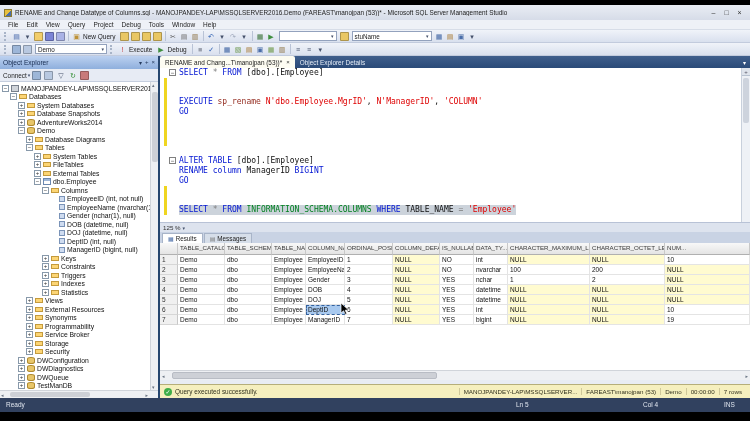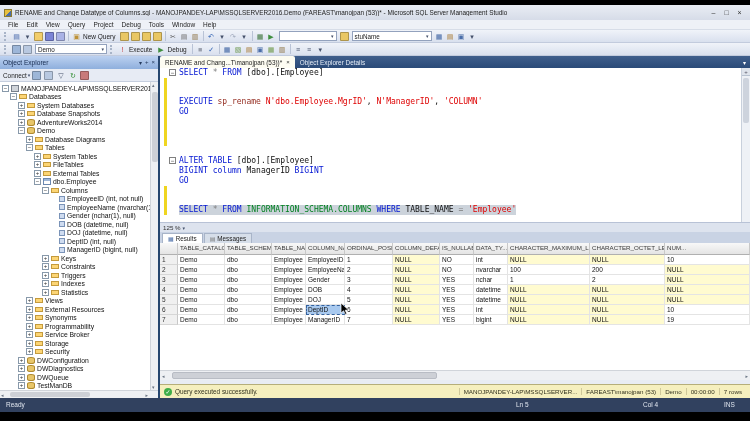--- a/index.html
+++ b/index.html
@@ -424,21 +424,21 @@
             <div class="cl"><span class="fold">−</span><span class="txt"><span style="color: rgb(0, 20, 210);">SELECT </span><span style="color: rgb(125, 125, 125);">* </span><span style="color: rgb(0, 20, 210);">FROM </span><span style="color: rgb(16, 16, 16);">[dbo].[Employee]</span></span></div>
             <div class="cl"><span class="mark"></span><span class="txt"></span></div>
             <div class="cl"><span class="mark"></span><span class="txt"></span></div>
             <div class="cl"><span class="mark"></span><span class="txt"><span style="color: rgb(0, 20, 210);">EXECUTE </span><span style="color: rgb(148, 44, 32);">sp_rename </span><span style="color: rgb(222, 0, 0);">N'dbo.Employee.MgrID'</span><span style="color: rgb(16, 16, 16);">, </span><span style="color: rgb(222, 0, 0);">N'ManagerID'</span><span style="color: rgb(16, 16, 16);">, </span><span style="color: rgb(222, 0, 0);">'COLUMN'</span></span></div>
             <div class="cl"><span class="mark"></span><span class="txt"><span style="color: rgb(0, 20, 210);">GO</span></span></div>
             <div class="cl"><span class="mark"></span><span class="txt"></span></div>
             <div class="cl"><span class="mark"></span><span class="txt"></span></div>
             <div class="cl"><span class="mark"></span><span class="txt"></span></div>
             <div class="cl"><span class="txt"></span></div>
             <div class="cl"><span class="fold">−</span><span class="txt"><span style="color: rgb(0, 20, 210); text-align: center;">ALTER TABLE </span><span style="color: rgb(16, 16, 16);">[dbo].[Employee]</span></span></div>
-            <div class="cl"><span class="txt"><span style="color: rgb(0, 20, 210);">BIGINT column </span><span style="color: rgb(16, 16, 16);">ManagerID </span><span style="color: rgb(0, 20, 210);">BIGINT</span></span></div>
+            <div class="cl"><span class="txt"><span style="color: rgb(0, 20, 210);">RENAME column </span><span style="color: rgb(16, 16, 16);">ManagerID </span><span style="color: rgb(0, 20, 210);">BIGINT</span></span></div>
             <div class="cl"><span class="txt"><span style="color: rgb(0, 20, 210);">GO</span></span></div>
             <div class="cl"><span class="mark"></span><span class="txt"></span></div>
             <div class="cl"><span class="mark"></span><span class="txt"></span></div>
             <div class="cl"><span class="mark"></span><span class="txt hl"><span style="color: rgb(0, 20, 210);">SELECT </span><span style="color: rgb(125, 125, 125);">* </span><span style="color: rgb(0, 20, 210);">FROM </span><span style="color: rgb(0, 128, 31);">INFORMATION_SCHEMA.COLUMNS </span><span style="color: rgb(0, 20, 210);">WHERE </span><span style="color: rgb(16, 16, 16);">TABLE_NAME </span><span style="color: rgb(125, 125, 125);">= </span><span style="color: rgb(222, 0, 0);">'Employee'</span></span></div>
           </div>
         <div class="ed-vscroll">
           <div class="ed-grip">+</div>
           <div class="ed-vthumb"></div>
         </div>
       </div>

